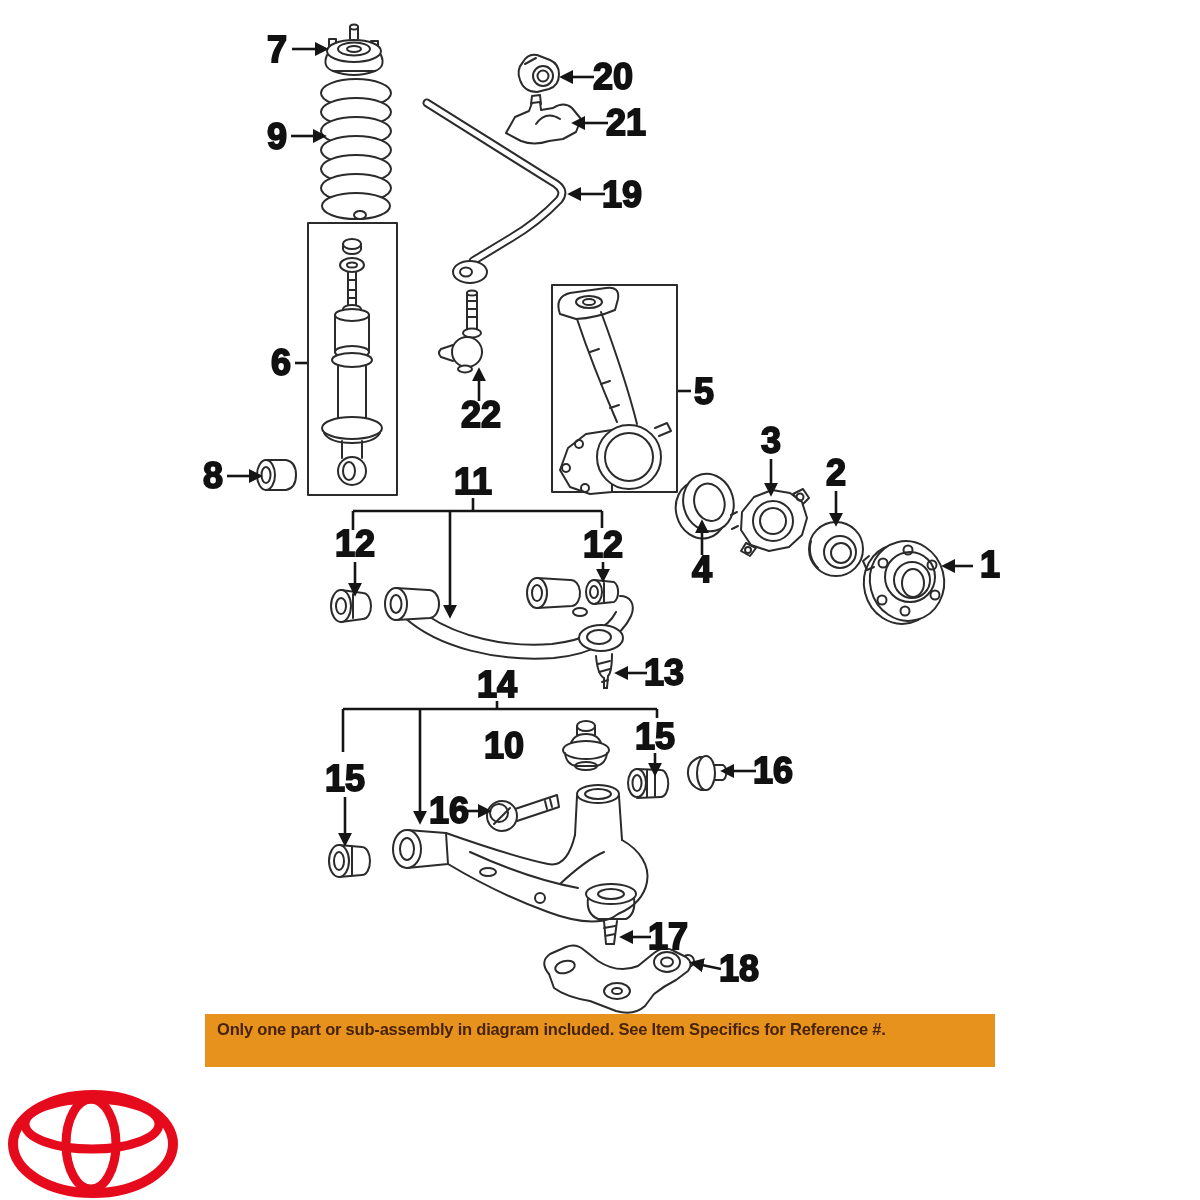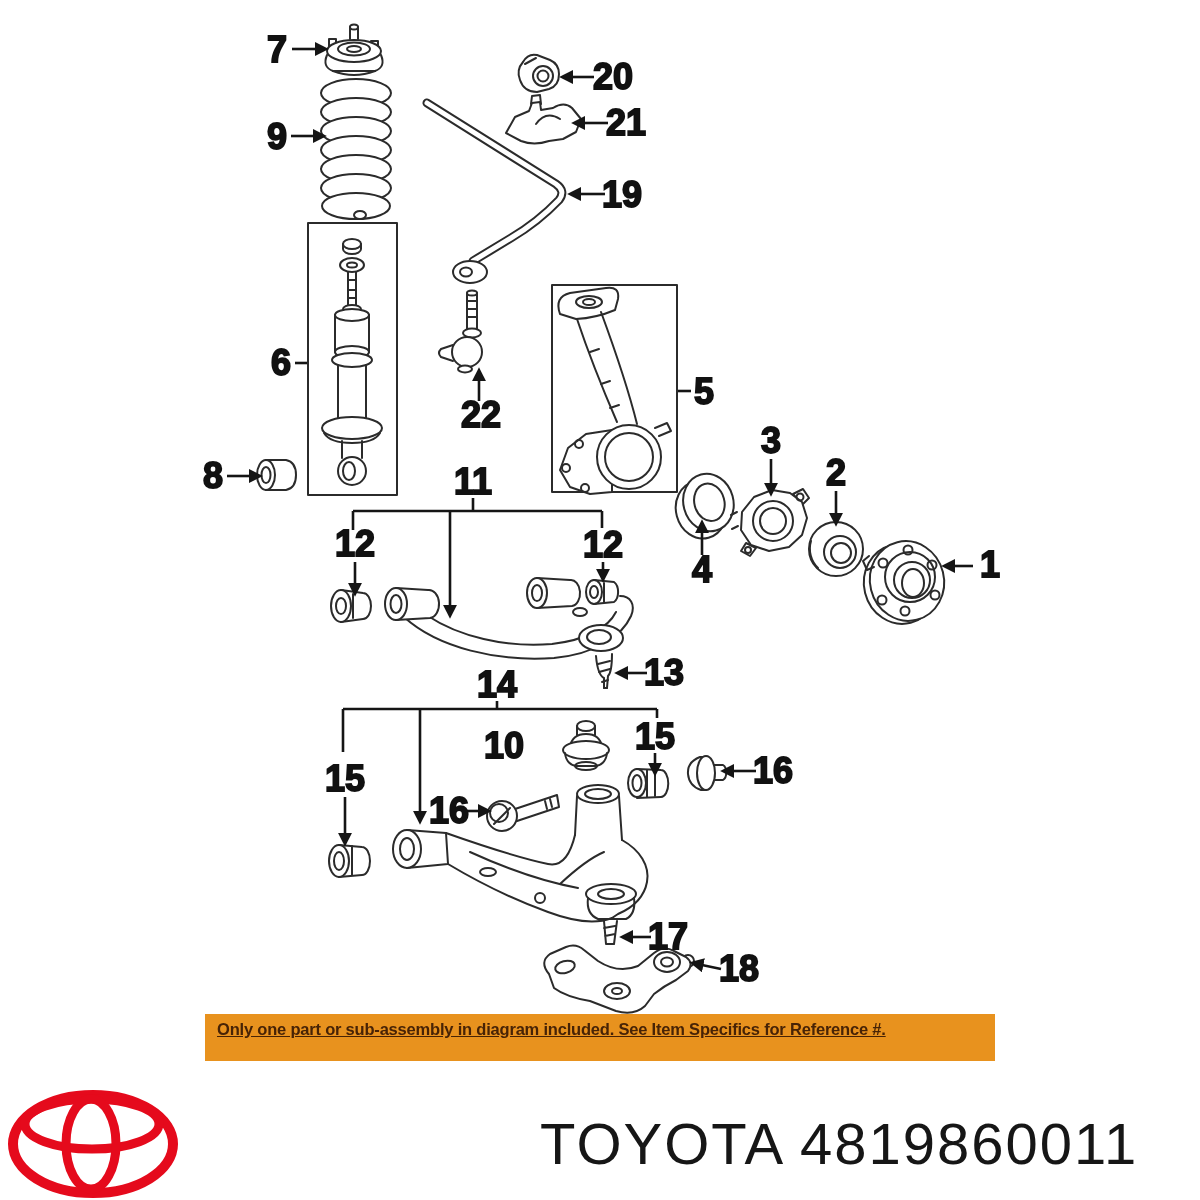--- a/index.html
+++ b/index.html
@@ -6,23 +6,23 @@
   .stage{position:relative;width:1200px;height:1200px;background:#fff;overflow:hidden;
          font-family:"Liberation Sans",sans-serif;}
   svg text{user-select:none;}
   .ln{fill:none;stroke:#2b2b2b;stroke-width:2;stroke-linecap:round;stroke-linejoin:round;}
   .wh{fill:#fff;stroke:#2b2b2b;stroke-width:2;stroke-linejoin:round;}
   .ld{fill:none;stroke:#151515;stroke-width:2.6;}
   .tube{fill:none;stroke:#2b2b2b;stroke-width:9;stroke-linecap:round;}
   .tubein{fill:none;stroke:#fff;stroke-width:5;stroke-linecap:round;}
   .lbl{font:900 36px "Liberation Sans",sans-serif;fill:#111;stroke:#111;stroke-width:1.8;
        paint-order:stroke;text-anchor:middle;}
-  .banner{position:absolute;left:205px;top:1014px;width:790px;height:47px;background:#e8921e;
+  .banner{position:absolute;left:205px;top:1014px;width:790px;height:53px;background:#e8921e;
           color:#472306;font:bold 16.5px/24px "Liberation Sans",sans-serif;
-          padding:3px 0 0 12px;box-sizing:border-box;letter-spacing:-0.2px;text-decoration:underline;}
+          padding:3px 0 0 12px;box-sizing:border-box;letter-spacing:-0.2px;}
   .brand{position:absolute;left:540px;top:1110px;font:400 58px "Liberation Sans",sans-serif;
          letter-spacing:2px;color:#161616;white-space:nowrap;}
   .logo{position:absolute;left:6px;top:1086px;}
 </style>
 </head>
 <body>
 
 <div class="stage">
 
   <svg width="1200" height="1200" viewBox="0 0 1200 1200" xmlns="http://www.w3.org/2000/svg">
@@ -327,15 +327,14 @@
   </div>
 
   
   <svg class="logo" width="174" height="114" viewBox="0 0 174 114" xmlns="http://www.w3.org/2000/svg">
     <ellipse cx="87" cy="58" rx="80" ry="49" fill="none" stroke="#e50a1c" stroke-width="10"></ellipse>
     <ellipse cx="86" cy="38" rx="67" ry="25" fill="none" stroke="#e50a1c" stroke-width="9"></ellipse>
     <ellipse cx="85" cy="58" rx="25" ry="45" fill="none" stroke="#e50a1c" stroke-width="9"></ellipse>
   </svg>
 
   
-  <div class="brand">TOYOTA 4819860011</div>
 
 </div>
 
 </body></html>

